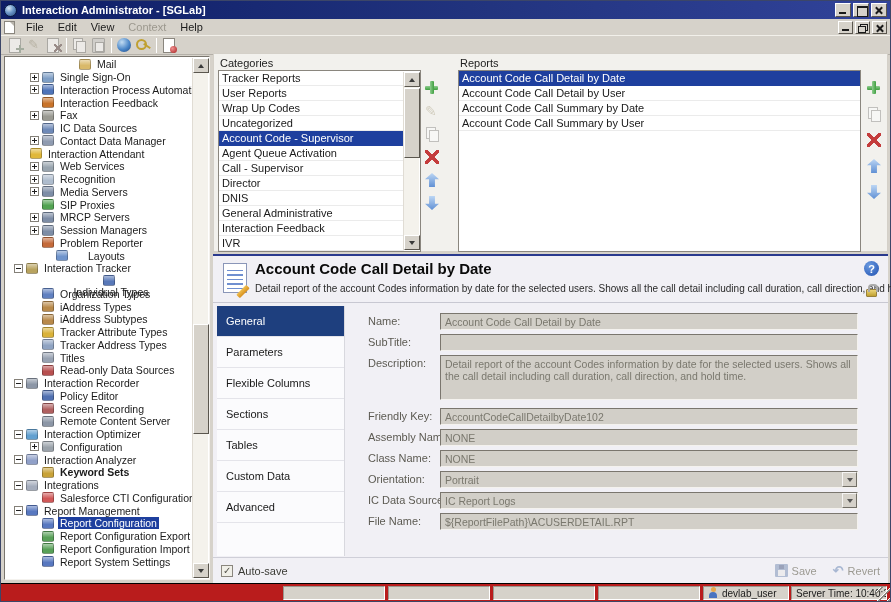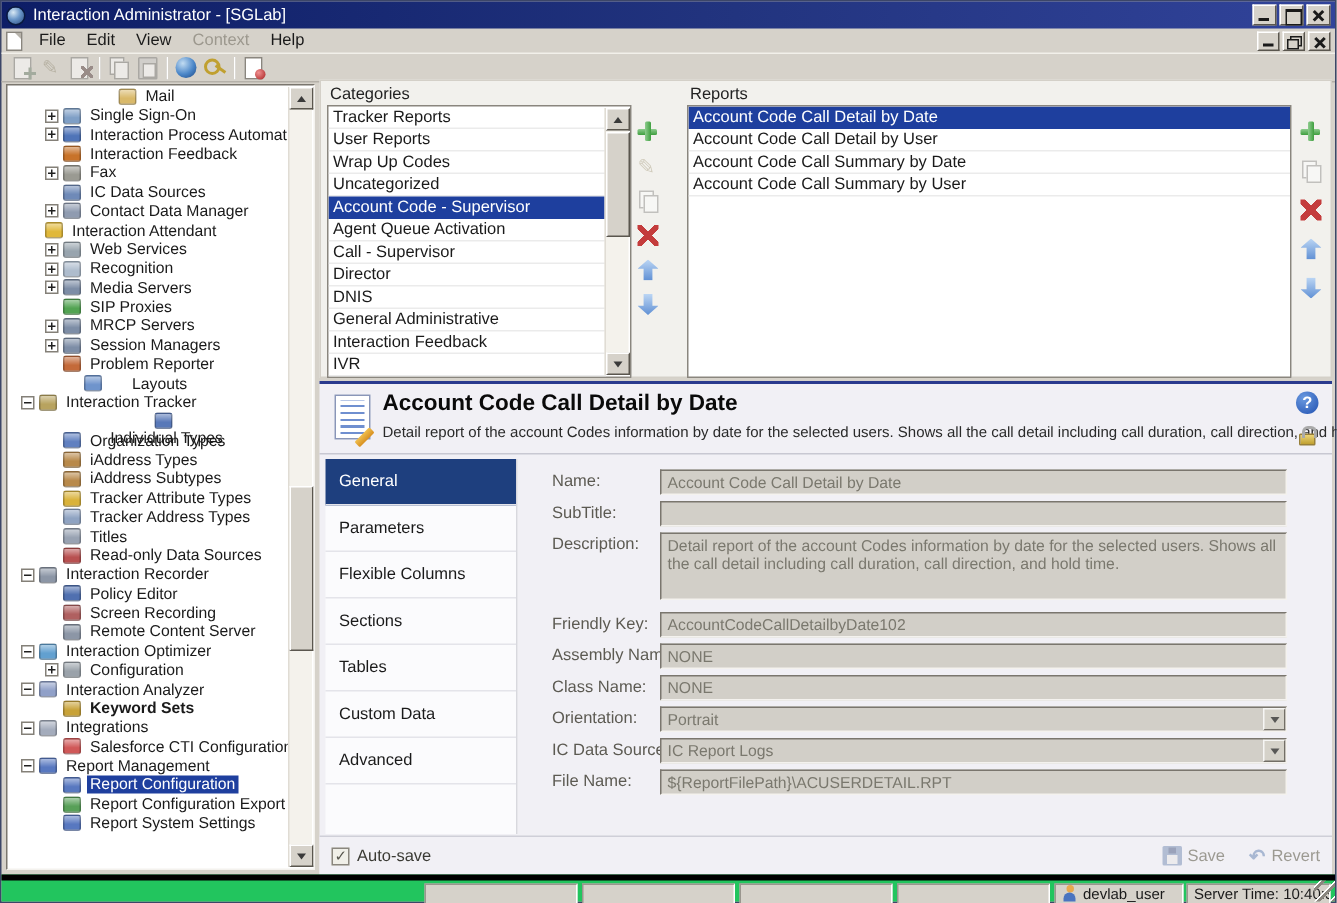--- a/index.html
+++ b/index.html
@@ -4,21 +4,21 @@
 <style>
 *{box-sizing:border-box;margin:0;padding:0}
 body{width:891px;height:602px;position:relative;overflow:hidden;
   background:#d6d2ca;font-family:"Liberation Sans",sans-serif;font-size:11px;color:#1a1a1a;
   box-shadow:inset 0 0 0 1px #3c4668}
 
 .titlebar{position:absolute;left:1px;top:1px;right:1px;height:18px;
   background:linear-gradient(90deg,#0d1d66,#22347f 55%,#31439a);display:flex;align-items:center;padding:0 3px;color:#fff}
 .appicon{width:13px;height:13px;border-radius:50%;flex:none;
   background:radial-gradient(circle at 35% 30%,#d8e8f4,#6a96c8 45%,#2a4a80);border:1px solid #0a1a40}
-.wtitle{font-weight:normal;font-size:11px;margin-left:5px;flex:1;white-space:nowrap}
+.wtitle{font-weight:bold;font-size:11px;margin-left:5px;flex:1;white-space:nowrap}
 .wbtn{width:16px;height:14px;background:#d6d2ca;border:1px solid;border-color:#fff #5a564e #5a564e #fff;
   margin-left:2px;position:relative;flex:none}
 .g-min::before{content:'';position:absolute;left:3px;bottom:2px;width:7px;height:2px;background:#1a1a1a}
 .g-max::before{content:'';position:absolute;left:3px;top:2px;width:9px;height:8px;border:1px solid #1a1a1a;border-top-width:2px}
 .g-close::before,.g-close::after{content:'';position:absolute;left:6px;top:2px;width:2px;height:9px;background:#1a1a1a}
 .g-close::before{transform:rotate(45deg)}.g-close::after{transform:rotate(-45deg)}
 .g-restore::before{content:'';position:absolute;left:2px;top:4px;width:6px;height:5px;border:1px solid #1a1a1a;background:#d6d2ca;z-index:2}
 .g-restore::after{content:'';position:absolute;left:4px;top:2px;width:6px;height:5px;border:1px solid #1a1a1a}
 
 .menubar{position:absolute;left:1px;top:19px;right:1px;height:16px;display:flex;align-items:center;padding-left:3px}
@@ -125,21 +125,21 @@
 .cb::after{content:'✓';position:absolute;left:1px;top:-1px;font-size:10px;color:#55544c}
 .as-label{color:#3a3a34}
 .btn{display:flex;align-items:center;color:#9c9a92;margin-left:16px}
 .btn span{margin-left:4px}
 .i-savefl{width:13px;height:13px;background:#8094b8;position:relative;border-radius:1px;opacity:.55}
 .i-savefl::before{content:'';position:absolute;left:3px;bottom:1px;width:7px;height:6px;background:#e8e8e8}
 .i-savefl::after{content:'';position:absolute;left:4px;top:1px;width:5px;height:4px;background:#54648a}
 .i-revert{font-size:13px;font-weight:bold;color:#8aa0c4;opacity:.7;line-height:13px}
 .i-revert::before{content:'↶'}
 
-.statusbar{position:absolute;left:1px;right:1px;bottom:1px;height:18px;background:#22c55e;border-top:4px solid #000000;font-size:10px}
+.statusbar{position:absolute;left:1px;right:1px;bottom:1px;height:18px;background:#b91c1c;border-top:1px solid #000000;font-size:10px}
 .sseg{position:absolute;top:2px;height:14px;border:1px solid;border-color:#9a968e #fff #fff #9a968e;background:#d6d2ca}
 .sseg.txt{display:flex;align-items:center;padding:0 4px;white-space:nowrap;overflow:hidden;color:#1a1a1a}
 .i-user{width:10px;height:12px;position:relative;flex:none;margin-right:4px}
 .i-user::before{content:'';position:absolute;left:3px;top:0;width:5px;height:5px;border-radius:50%;background:#e8a84e}
 .i-user::after{content:'';position:absolute;left:1px;top:5px;width:8px;height:6px;border-radius:4px 4px 0 0;background:#4a74c0}
 .grip{position:absolute;right:0;bottom:0;width:14px;height:14px;
   background:repeating-linear-gradient(135deg,transparent 0 3px,#fff 3px 4px,#8a867e 4px 5.5px,transparent 5.5px 7px)}
 </style>
 </head>
 <body>
@@ -366,20 +366,25 @@
       </div>
       <div class="trow sel" style="padding-left: 24px;">
         <div class="tspacer"></div>
         <div class="ticn" style="background-color: rgb(88, 120, 192);"></div>
         <span class="tlab" style="background: rgb(30, 63, 158);">Report Configuration</span>
       </div>
       <div class="trow" style="padding-left: 24px;">
         <div class="tspacer"></div>
         <div class="ticn" style="background-color: rgb(88, 160, 88);"></div>
         <span class="tlab">Report Configuration Export</span>
+      </div>
+      <div class="trow" style="padding-left: 24px;">
+        <div class="tspacer"></div>
+        <div class="ticn" style="background-color: rgb(88, 160, 88);"></div>
+        <span class="tlab">Report Configuration Import</span>
       </div>
       <div class="trow" style="padding-left: 24px;">
         <div class="tspacer"></div>
         <div class="ticn" style="background-color: rgb(88, 120, 192);"></div>
         <span class="tlab">Report System Settings</span>
       </div>
     </div>
   <div class="vsb">
     <div class="sbtn sb-up">
         <div class="tri-u"></div>

